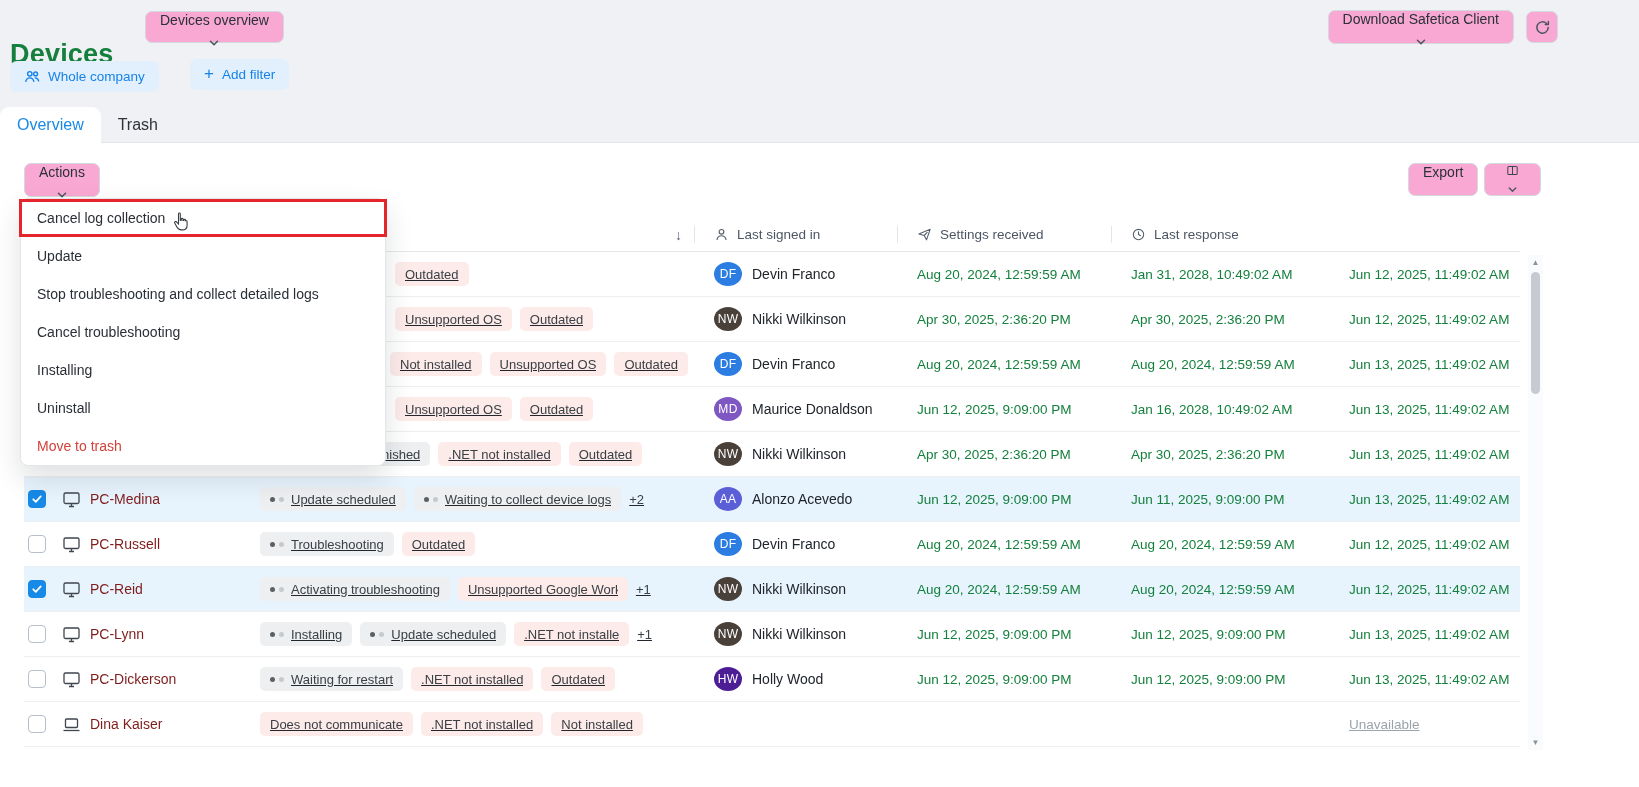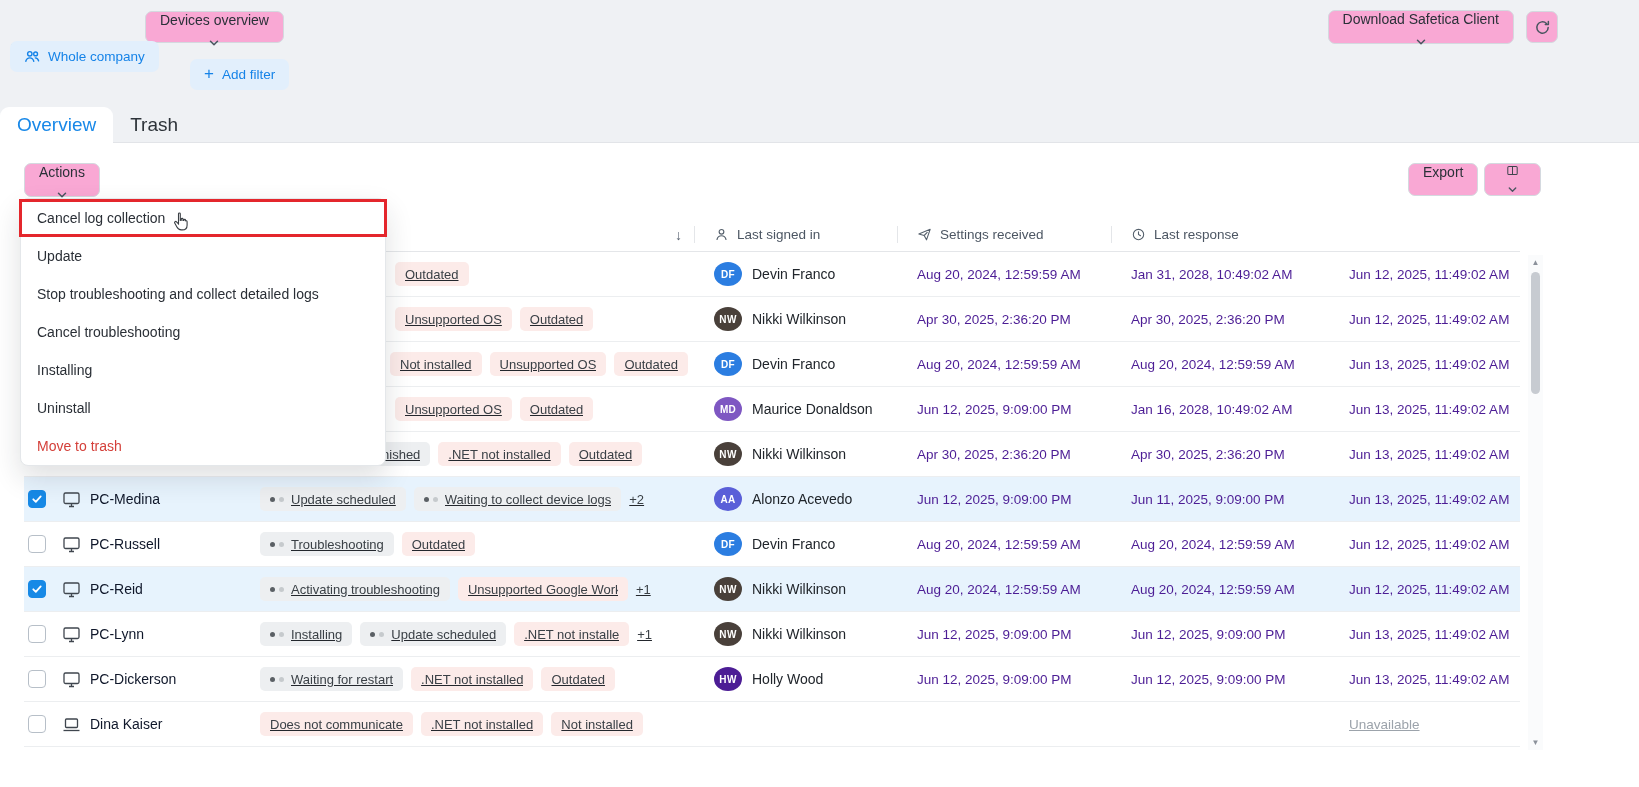--- a/index.html
+++ b/index.html
@@ -24,27 +24,27 @@
   .refresh-btn { position:absolute; right:81px; top:11px; width:32px; height:32px; padding:0; justify-content:center; }
 
   .chev { flex:none; }
 
   
   .chip {
     display:inline-flex; align-items:center; gap:8px;
     background:#e2effc; border:none; border-radius:7px;
     height:31px; padding:0 14px; font-size:13.5px; color:#1583e8;
   }
-  .scope-chip { position:absolute; left:10px; top:41px; }
+  .scope-chip { position:absolute; left:10px; top:61px; }
   .add-filter { position:absolute; left:190px; top:59px; }
   .plus { font-size:17px; line-height:1; margin-top:-2px; }
 
   
   .tabs { position:absolute; top:107px; left:0; display:flex; z-index:2; }
-  .tab { height:36px; padding:0 17px; display:flex; align-items:center; font-size:19px; color:#2d3339; cursor:pointer; }
+  .tab { height:36px; padding:0 17px; display:flex; align-items:center; font-size:16px; color:#2d3339; cursor:pointer; }
   .tab.active { background:#fff; color:#1888e8; border-radius:9px 9px 0 0; }
   .tabline { position:absolute; top:142px; left:0; right:0; height:1px; background:#e2e4e8; z-index:1; }
 
   
   .panel { position:absolute; top:143px; left:0; right:0; bottom:0; background:#fff; }
 
   
   .actions-btn { position:absolute; left:24px; top:163px; height:34px; z-index:3; }
   .export-btn { position:absolute; left:1408px; top:163px; height:33px; z-index:3; }
   .columns-btn { position:absolute; left:1484px; top:163px; height:33px; width:57px; padding:0 10px; justify-content:center; gap:7px; z-index:3; }
@@ -58,34 +58,34 @@
   .th-status { justify-content:flex-end; padding-right:12px; }
   .sort { font-size:14px; color:#5a6472; cursor:pointer; }
   .th.sep::before { content:""; position:absolute; left:0; top:8px; bottom:8px; width:1px; background:#e4e6e9; }
 
   .trow { height:45px; border-bottom:1px solid #eceef0; align-items:center; }
   .trow.selected { background:#e7f3fd; }
   .cell { height:100%; display:flex; align-items:center; min-width:0; }
   .cell-check { padding-left:4px; }
   .checkbox { width:18px; height:18px; border:1.5px solid #b7bfc8; border-radius:4px; background:#fff; display:flex; align-items:center; justify-content:center; cursor:pointer; flex:none; }
   .checkbox.checked { background:#1789e6; border-color:#1789e6; }
-  .cell-name { gap:9px; padding-left:6px; font-size:14px; color:#0f172a; }
+  .cell-name { gap:9px; padding-left:6px; font-size:14px; color:#7f1d1d; }
   .devicon { flex:none; }
   .cell-status { gap:8px; overflow:hidden;text-decoration:underline; }
   .badge { display:inline-flex; align-items:center; gap:4px; height:24px; padding:0 10px; border-radius:5px; font-size:13px; color:#3a4046; flex:none; min-width:0; }
   .badge.alert { background:#fcebe9; }
   .badge.progress, .badge.neutral { background:#edeff1; }
   .blabel { display:block; overflow:hidden; white-space:nowrap; }
   .dot { width:5px; height:5px; border-radius:50%; flex:none; }
   .dot.d1 { background:#5b6065; }
   .dot.d2 { background:#c6cacd; margin-right:3px; }
   .more { font-size:13px; color:#3a4046; flex:none; }
   .cell-user { gap:10px; padding-left:20px; font-size:14px; color:#20252b; }
-  .avatar { width:28px; height:24px; border-radius:50%; color:#fff; font-size:10px; font-weight:700; display:flex; align-items:center; justify-content:center; letter-spacing:.3px; flex:none; }
-  .cell-date { padding-left:20px; font-size:13.5px; color:#4c1d95; white-space:nowrap; }
+  .avatar { width:28px; height:24px; border-radius:50%; color:#fff; font-size:12px; font-weight:400; display:flex; align-items:center; justify-content:center; letter-spacing:.3px; flex:none; }
+  .cell-date { padding-left:20px; font-size:13.5px; color:#15803d; white-space:nowrap; }
   .cell-date.muted { color:#9ca3ab;text-decoration:underline; }
 
   
   .scrollbar { position:absolute; left:1528px; top:255px; width:15px; height:495px; background:#fafbfc; z-index:2; }
   .sb-arrow { position:absolute; left:0; width:15px; text-align:center; font-size:8px; color:#8b919a; cursor:pointer; }
   .sb-up { top:3px; }
   .sb-down { bottom:3px; }
   .sb-thumb { position:absolute; top:17px; left:3px; width:9px; height:122px; background:#c7cbd1; border-radius:5px; cursor:pointer; }
 
   

